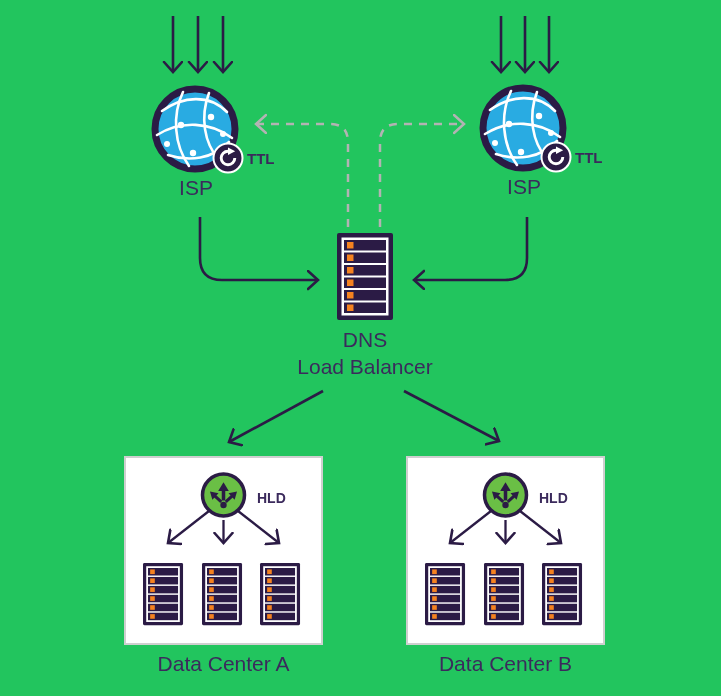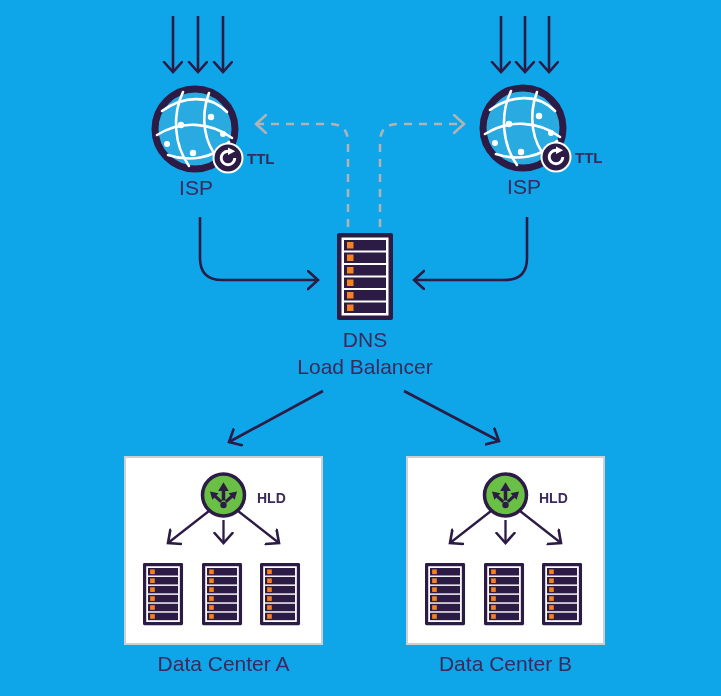--- a/index.html
+++ b/index.html
@@ -1,16 +1,16 @@
 <!DOCTYPE html>
 <html><head>
 <meta charset="utf-8">
 <style>
   html, body { margin: 0; padding: 0; background: #ffffff; }
-  .stage { position: relative; width: 721px; height: 696px; background: #0ea5e9; overflow: hidden; }
+  .stage { position: relative; width: 721px; height: 696px; background: #22c55e; overflow: hidden; }
   svg { display: block; }
   text { font-family: "Liberation Sans", sans-serif; fill: #3b2a5c; }
   .node-lbl  { font-size: 21px; }
   .badge-lbl { font-size: 15px; font-weight: bold; }
   .hld-lbl   { font-size: 14px; font-weight: bold; }
 </style>
 </head>
 <body>
 
 <div class="stage">

